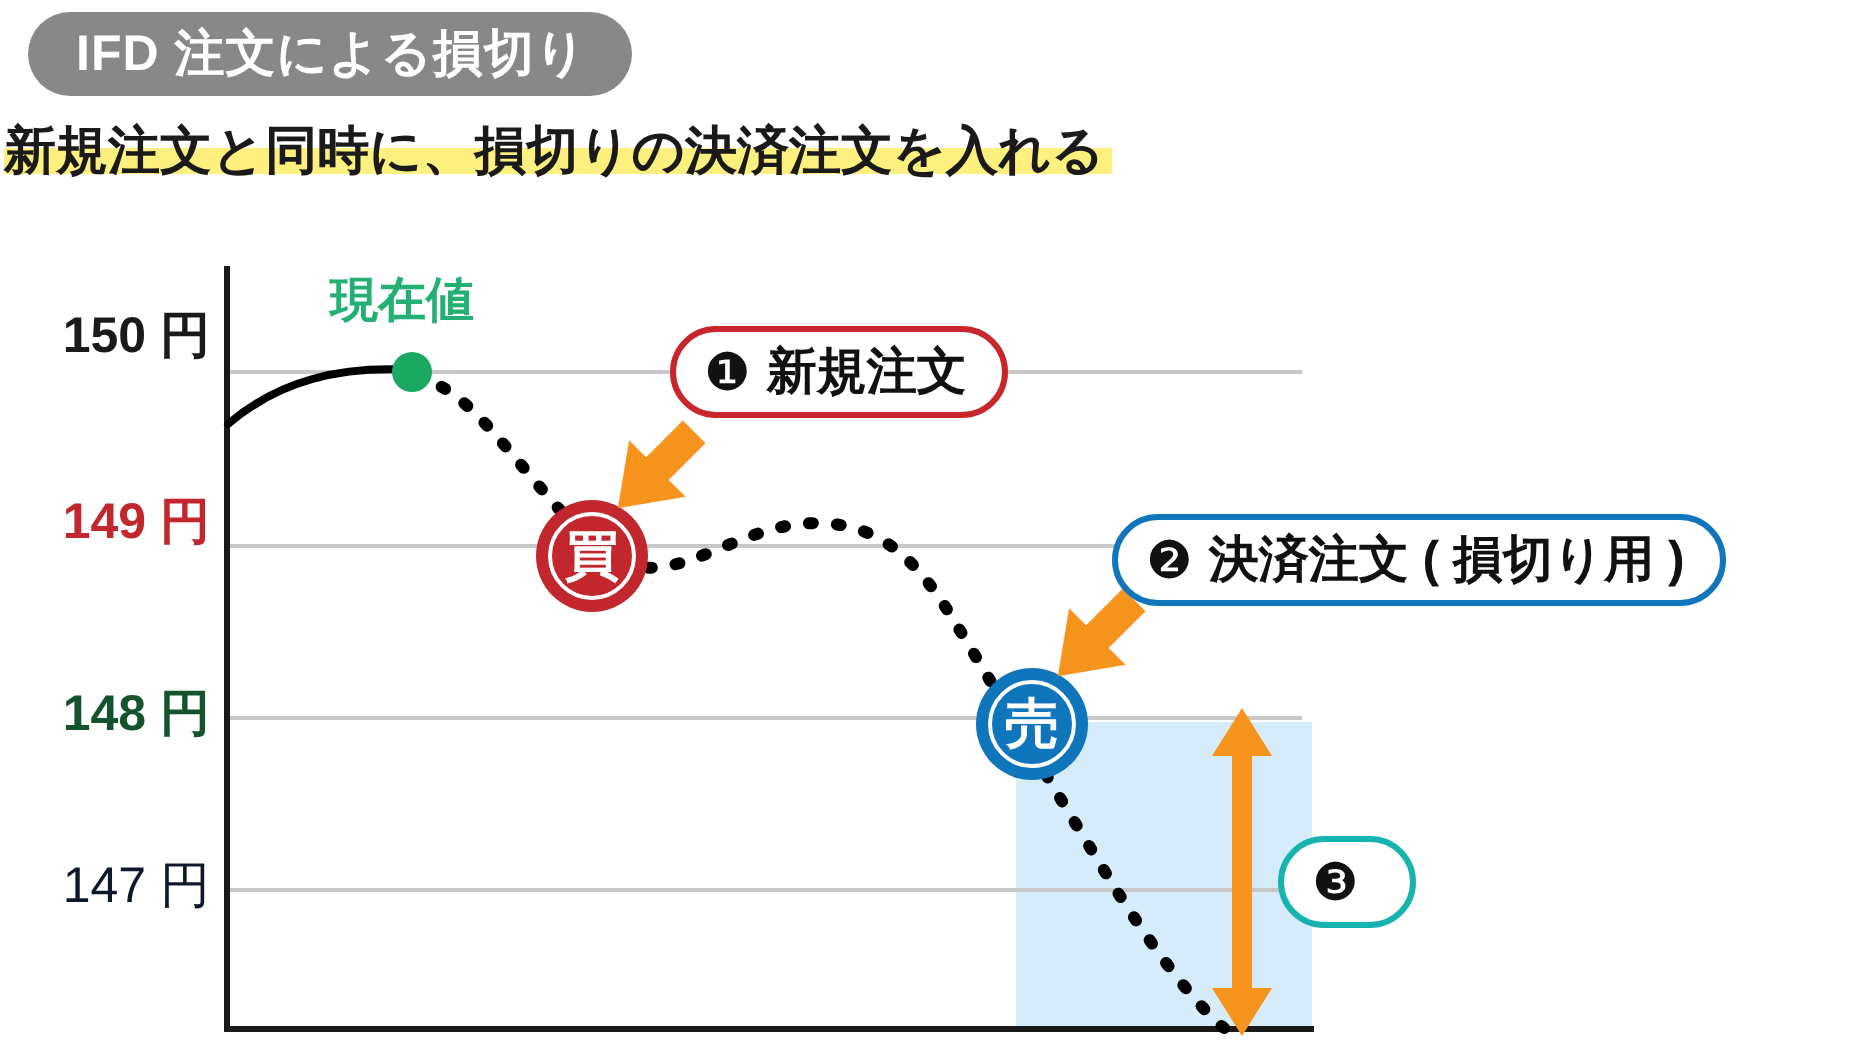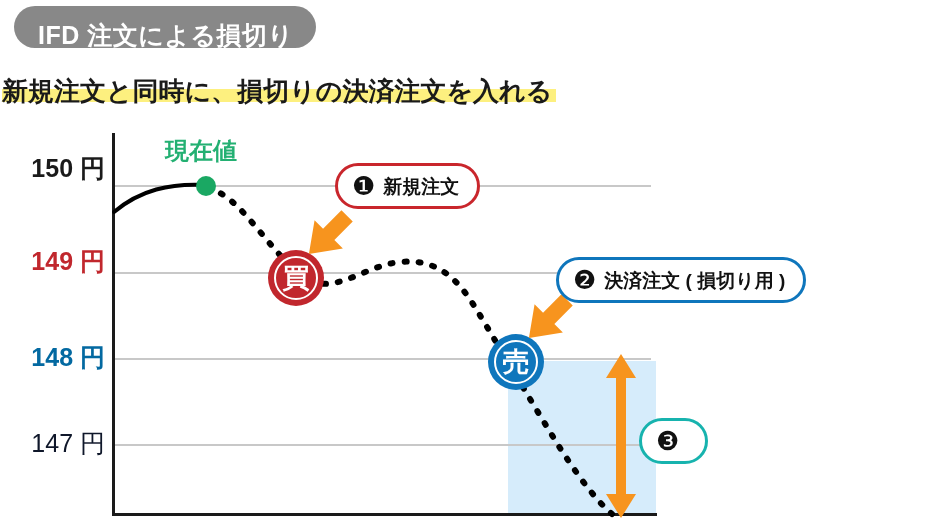--- a/index.html
+++ b/index.html
@@ -25,40 +25,40 @@
   
   .title-pill {
     position: absolute;
     left: 14px;
     top: 6px;
     height: 42px;
     padding: 0 22px 0 24px;
     background: #888888;
     border-radius: 21px;
     display: flex;
-    align-items: flex-end;
+    align-items: center;
     box-sizing: border-box;
   }
   .title-pill span {
     color: #ffffff;
     font-size: 25px;
     font-weight: bold;
     letter-spacing: 0.5px;
     line-height: 1;
     white-space: nowrap;
   }
 
   
   .subtitle {
     position: absolute;
     left: 2px;
     top: 62px;
     height: 42px;
     display: flex;
-    align-items: flex-end;
+    align-items: flex-start;
   }
   .subtitle .hl-wrap {
     position: relative;
     display: inline-block;
   }
   .subtitle .hl-bar {
     position: absolute;
     left: 0;
     right: -4px;
     bottom: 2px;
@@ -214,21 +214,21 @@
     white-space: nowrap;
   }
   .bubble .num {
     font-size: 26px;
     line-height: 1;
     color: #111;
     margin-right: 8px;
     font-weight: normal;
   }
   .bubble .lbl {
-    font-size: 19px;
+    font-size: 25px;
     font-weight: bold;
     color: #111;
     line-height: 1;
   }
   .bubble-1 { left: 335px; top: 163px; border-color: #c9262c; }
   .bubble-2 { left: 556px; top: 257px; border-color: #0f76bc; }
   .bubble-3 { left: 639px; top: 418px; border-color: #17b3ae; }
 
   
   .arrow-svg {
@@ -263,21 +263,21 @@
     <div class="gridline" style="top:185px"></div>
     <div class="gridline" style="top:272px"></div>
     <div class="gridline" style="top:358px"></div>
     <div class="gridline" style="top:444px"></div>
 
     <div class="axis-v"></div>
     <div class="axis-h"></div>
 
     <div class="ytick b" style="top:156px; width:100px; left:5px; color:#1a1a1a">150 円</div>
     <div class="ytick b" style="top:249px; width:100px; left:5px; color:#c1272d">149 円</div>
-    <div class="ytick b" style="top:345px; width:100px; left:5px; color:#0369a1">148 円</div>
+    <div class="ytick b" style="top:345px; width:100px; left:5px; color:#14532d">148 円</div>
     <div class="ytick" style="top:431px; width:100px; left:5px; color:#0f172a">147 円</div>
 
     <svg class="curve-svg" viewBox="0 0 931 521">
       <path d="M 114,212 C 140,190 170,183 206,185" fill="none" stroke="#000000" stroke-width="4" stroke-linecap="round"></path>
       <path d="M 208,188 C 238,196 256,232 296,272
                C 330,302 360,266 400,262
                C 440,258 460,282 478,312
                C 500,348 530,400 560,448
                C 582,482 598,502 612,514" fill="none" stroke="#000000" stroke-width="6" stroke-linecap="round" stroke-dasharray="2 12"></path>
     </svg>

